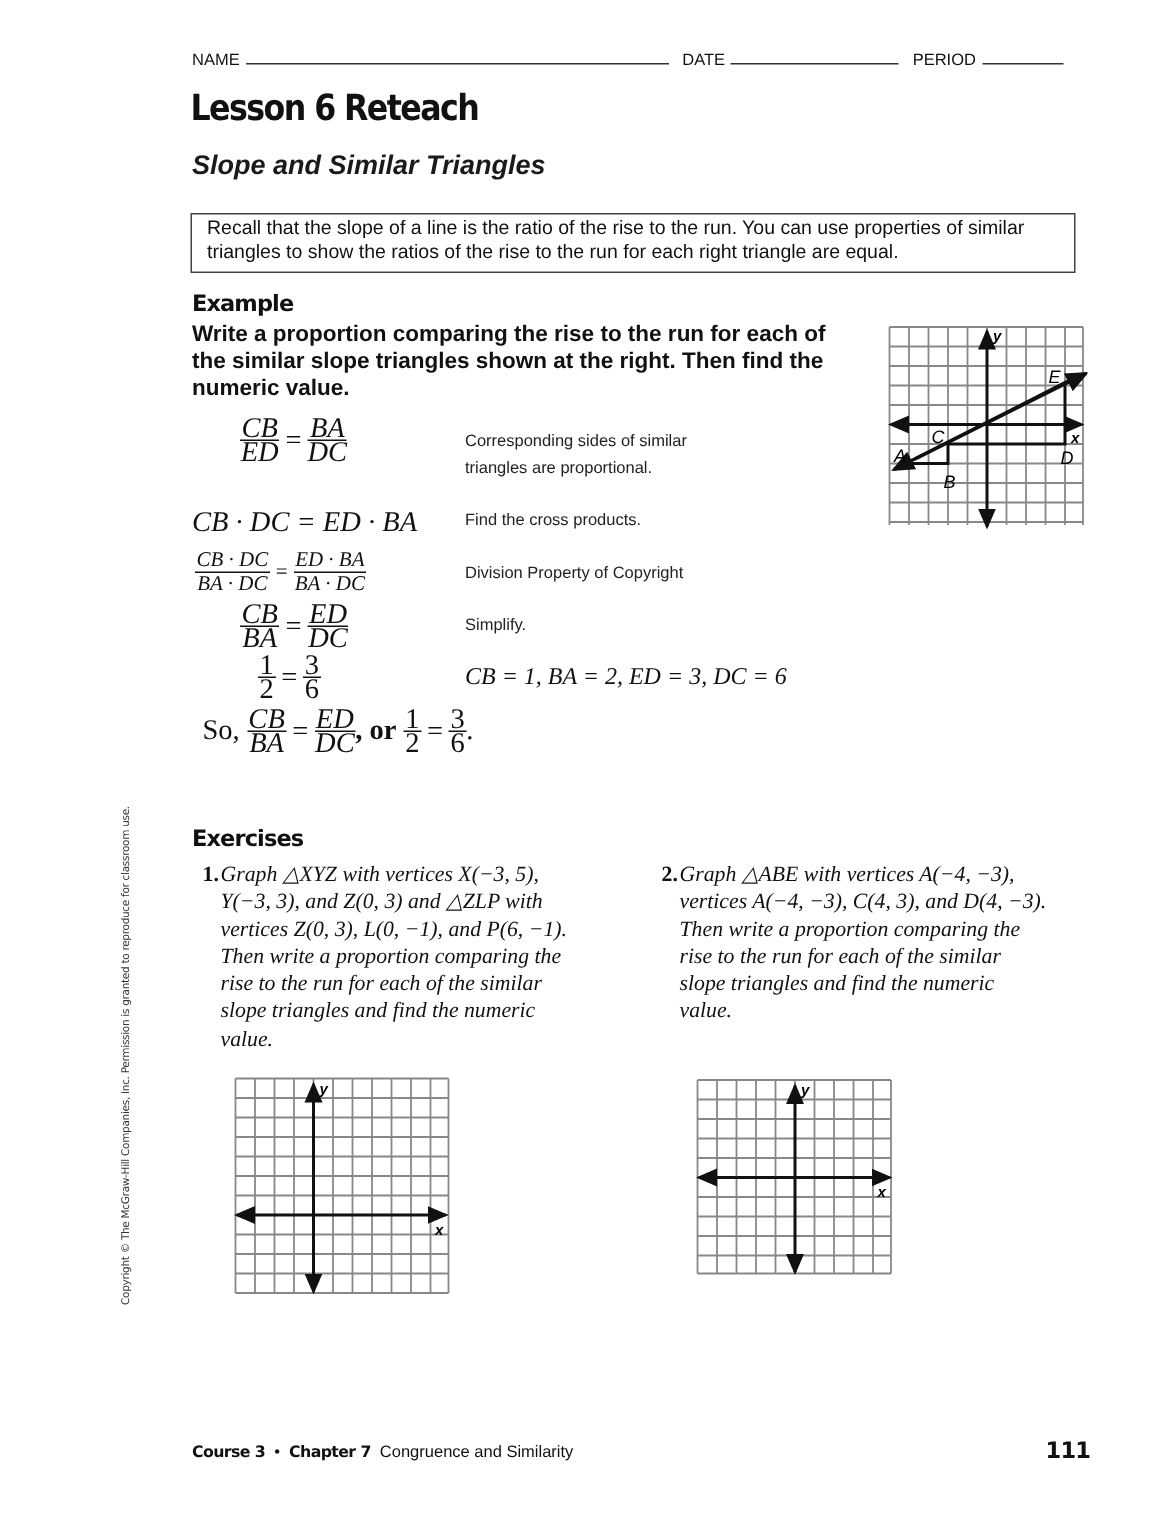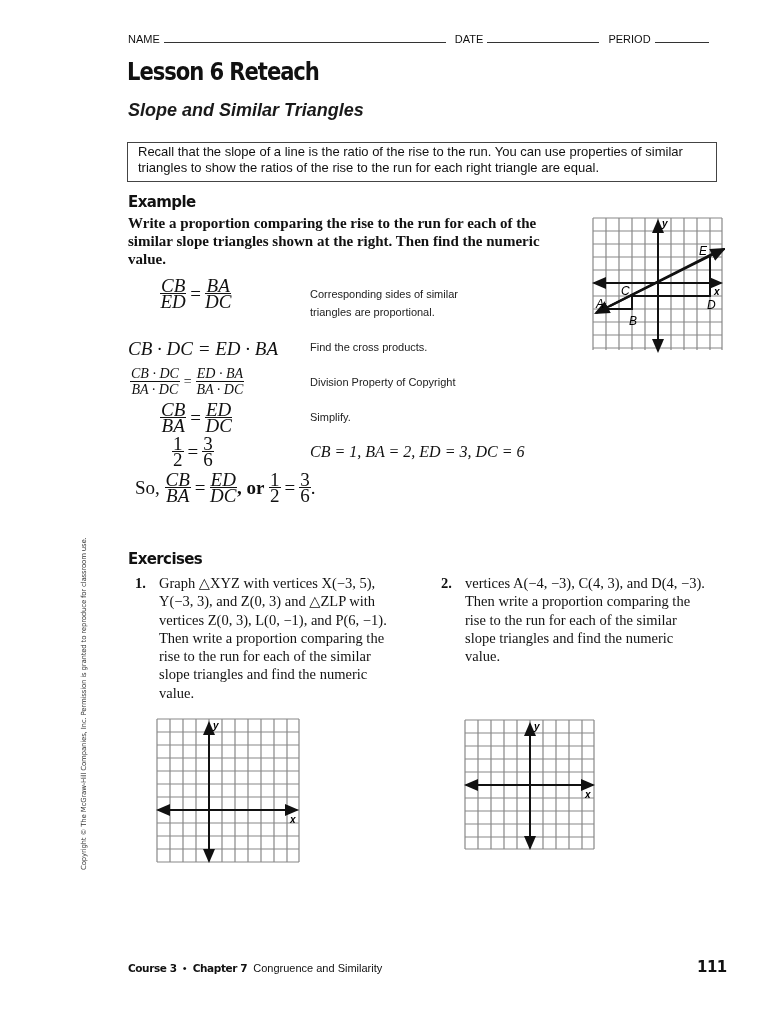--- a/index.html
+++ b/index.html
@@ -4,30 +4,30 @@
 <style>
   html, body { margin: 0; padding: 0; background: #ffffff; }
   body { width: 770px; height: 1024px; position: relative; overflow: hidden; color: #111; font-family: "Liberation Sans", sans-serif; }
   .abs { position: absolute; }
   .hdr { top: 33px; left: 128px; font-size: 11px; letter-spacing: 0; }
   .hdr .line { display: inline-block; border-bottom: 1px solid #333; height: 9px; vertical-align: baseline; margin: 0 6px 0 4px; }
   .title { top: 58px; left: 127px; font-family: "DejaVu Sans", sans-serif; font-weight: bold; font-size: 24px; letter-spacing: -1.2px; transform: scaleX(0.88); transform-origin: left; }
   .subtitle { top: 100px; left: 128px; font-style: italic; font-weight: bold; font-size: 18px; color: #1a1a1a; }
   .recall { top: 142px; left: 127px; width: 568px; height: 36px; border: 1.5px solid #444; padding: 1px 10px; font-size: 13px; line-height: 16px; }
   .h2 { font-family: "DejaVu Sans", sans-serif; font-weight: bold; font-size: 15px; letter-spacing: -0.6px; }
-  .ex-prompt { top: 214px; left: 128px; width: 430px; font-family: Liberation Serif, serif; font-weight: bold; font-size: 15px; line-height: 18px; }
+  .ex-prompt { top: 214px; left: 128px; width: 430px; font-family: Liberation Sans, sans-serif; font-weight: bold; font-size: 15px; line-height: 18px; }
   .math { font-family: "Liberation Serif", serif; font-style: italic; font-size: 19px; }
   .frac { display: inline-block; vertical-align: middle; text-align: center; }
   .frac .n { display: block; border-bottom: 1px solid #111; padding: 0 1px; line-height: 15px; }
   .frac .d { display: block; line-height: 15px; }
   .eq { display: inline-block; vertical-align: middle; margin: 0 4px; font-style: normal; }
   .note { font-size: 11px; line-height: 18px; color: #222; }
   .exercise { font-family: "Liberation Serif", serif; font-size: 14.5px; line-height: 18.3px; }
   .exercise .num { font-weight: bold; position: absolute; left: 0; }
-  .exercise .body { margin-left: 24px; }
+  .exercise .body { margin-left: 12px; font-style: italic; }
   .footer { top: 962px; left: 128px; font-size: 11px; }
   .footer b { font-family: "DejaVu Sans", sans-serif; font-size: 10.5px; letter-spacing: -0.4px; }
   .pagenum { top: 958px; left: 697px; font-family: "DejaVu Sans", sans-serif; font-weight: bold; font-size: 15px; letter-spacing: -0.5px; }
   .copyright { left: 80px; top: 870px; transform: rotate(-90deg); transform-origin: left top; font-size: 7px; white-space: nowrap; color: #333; font-family: "DejaVu Sans", sans-serif; letter-spacing: -0.2px; }
   svg text { font-family: "Liberation Sans", sans-serif; font-style: italic; }
 </style>
 </head>
 <body>
 
 <div class="abs hdr">
@@ -133,20 +133,21 @@
     <div>Then write a proportion comparing the</div>
     <div>rise to the run for each of the similar</div>
     <div>slope triangles and find the numeric</div>
     <div>value.</div>
   </div>
 </div>
 
 <div class="abs exercise" style="top:574px; left:441px; width:300px;">
   <span class="num">2.</span>
   <div class="body">
+    <div>Graph △ABE with vertices A(−4, −3),</div>
     <div>vertices A(−4, −3), C(4, 3), and D(4, −3).</div>
     <div>Then write a proportion comparing the</div>
     <div>rise to the run for each of the similar</div>
     <div>slope triangles and find the numeric</div>
     <div>value.</div>
   </div>
 </div>
 
 <svg class="abs" style="top:717px; left:155px;" width="145" height="148" viewBox="0 0 145 148">
   <g stroke="#888" stroke-width="1.2">

